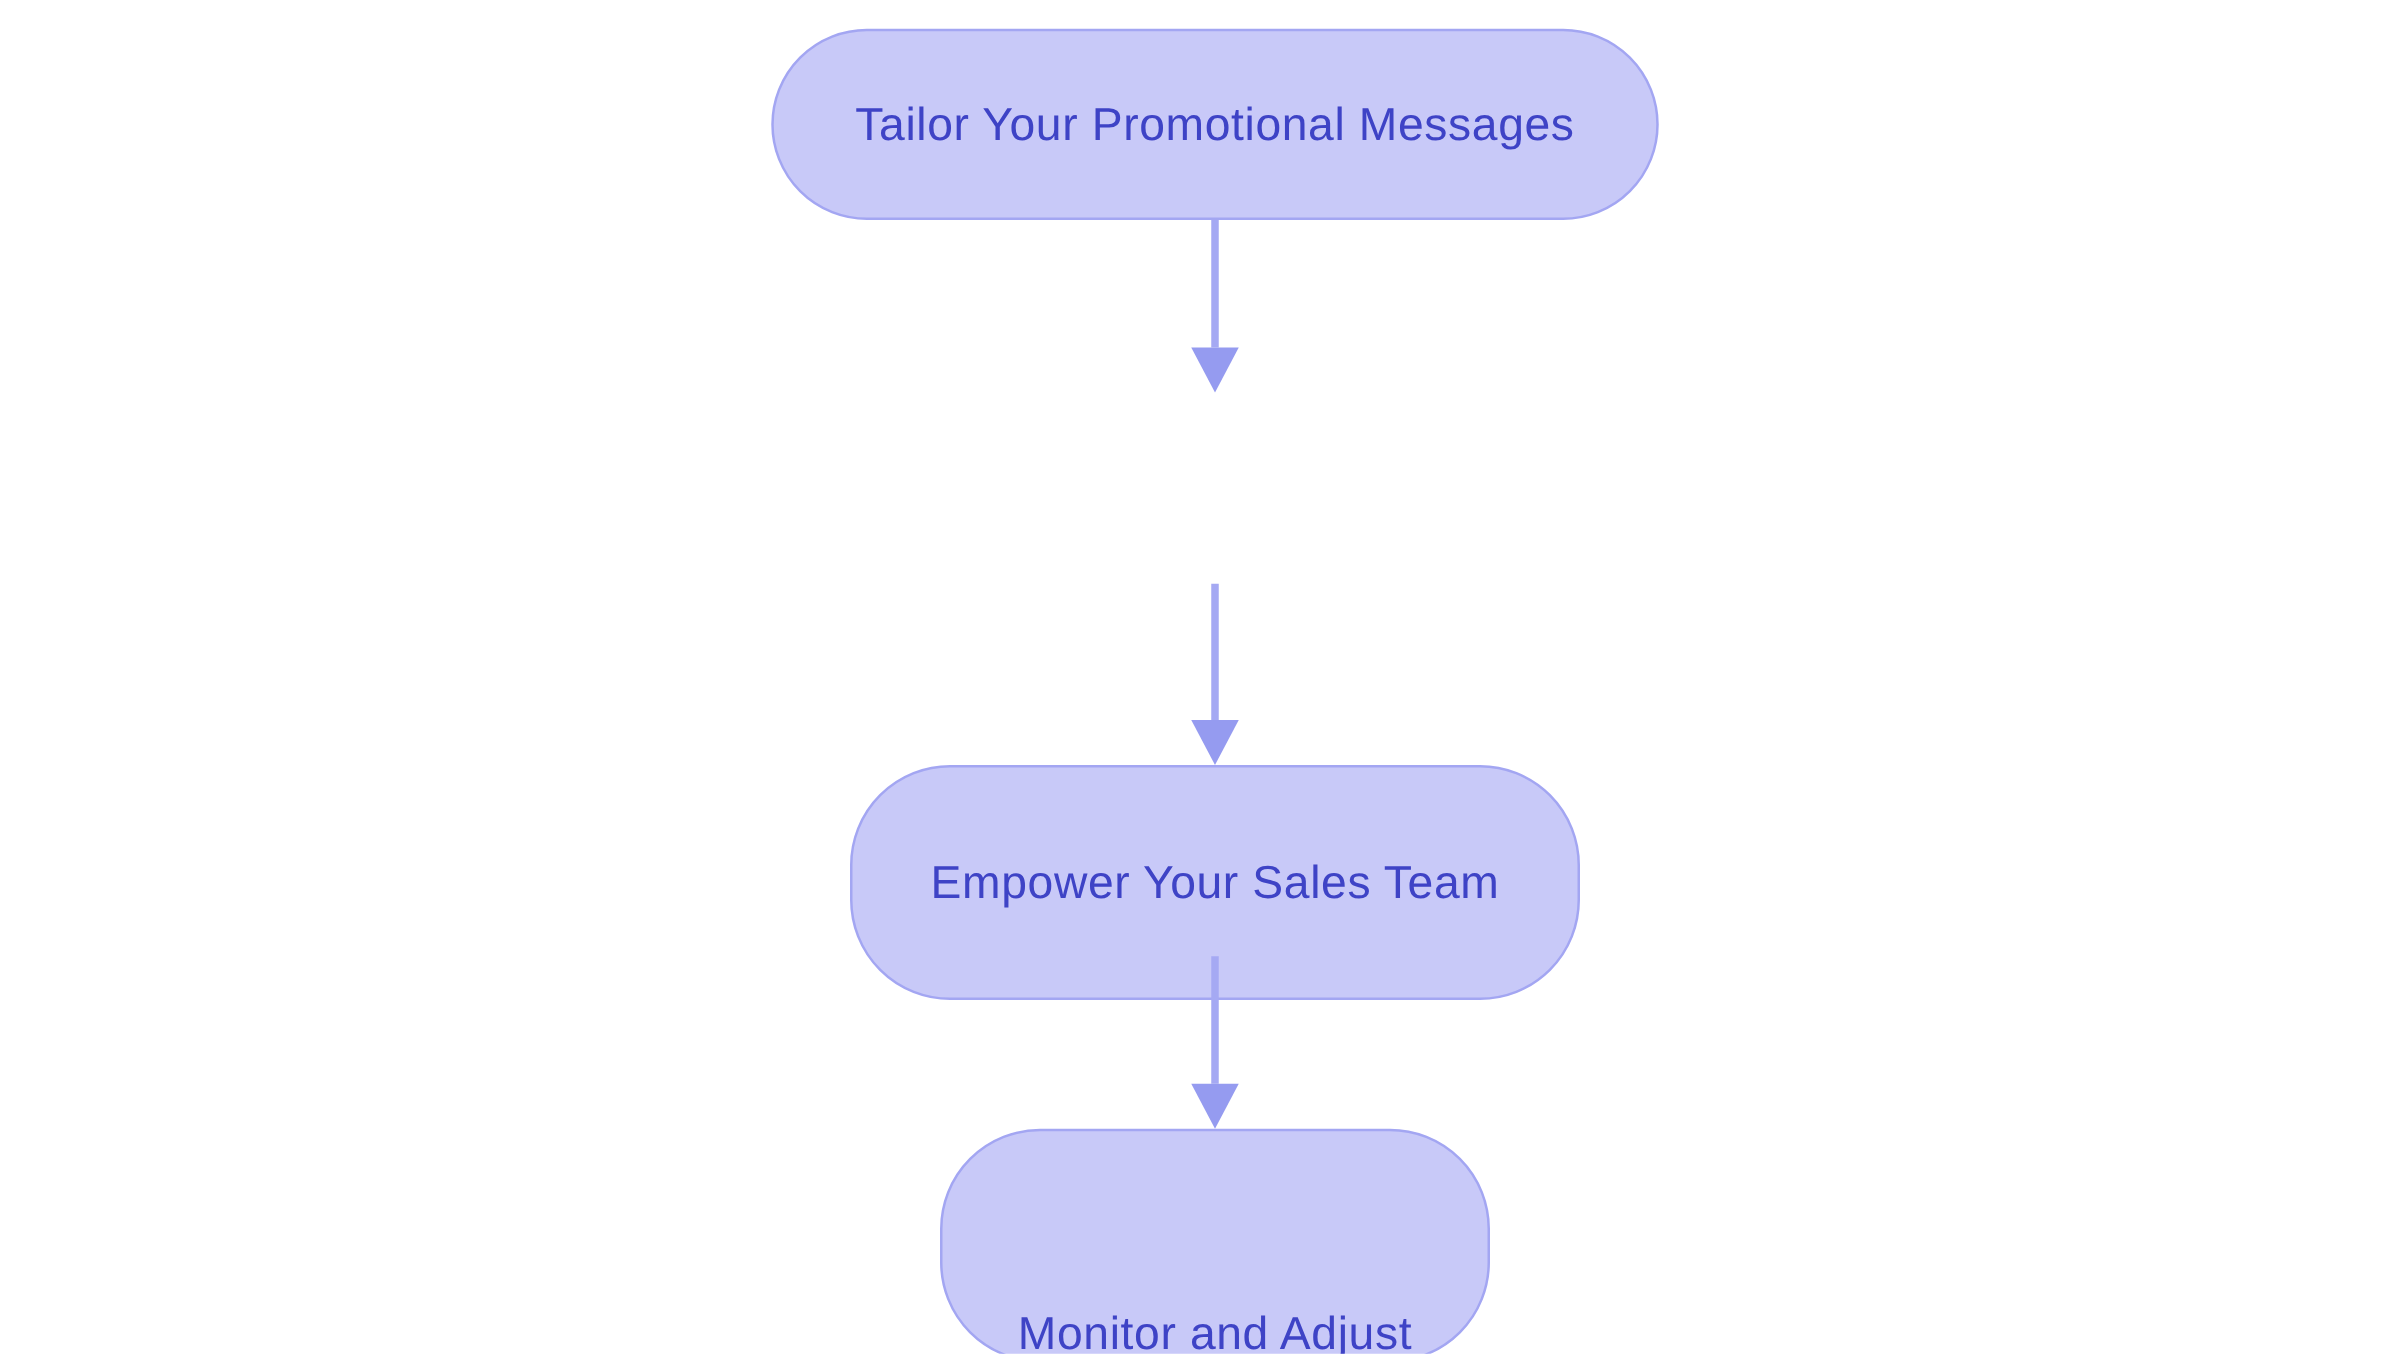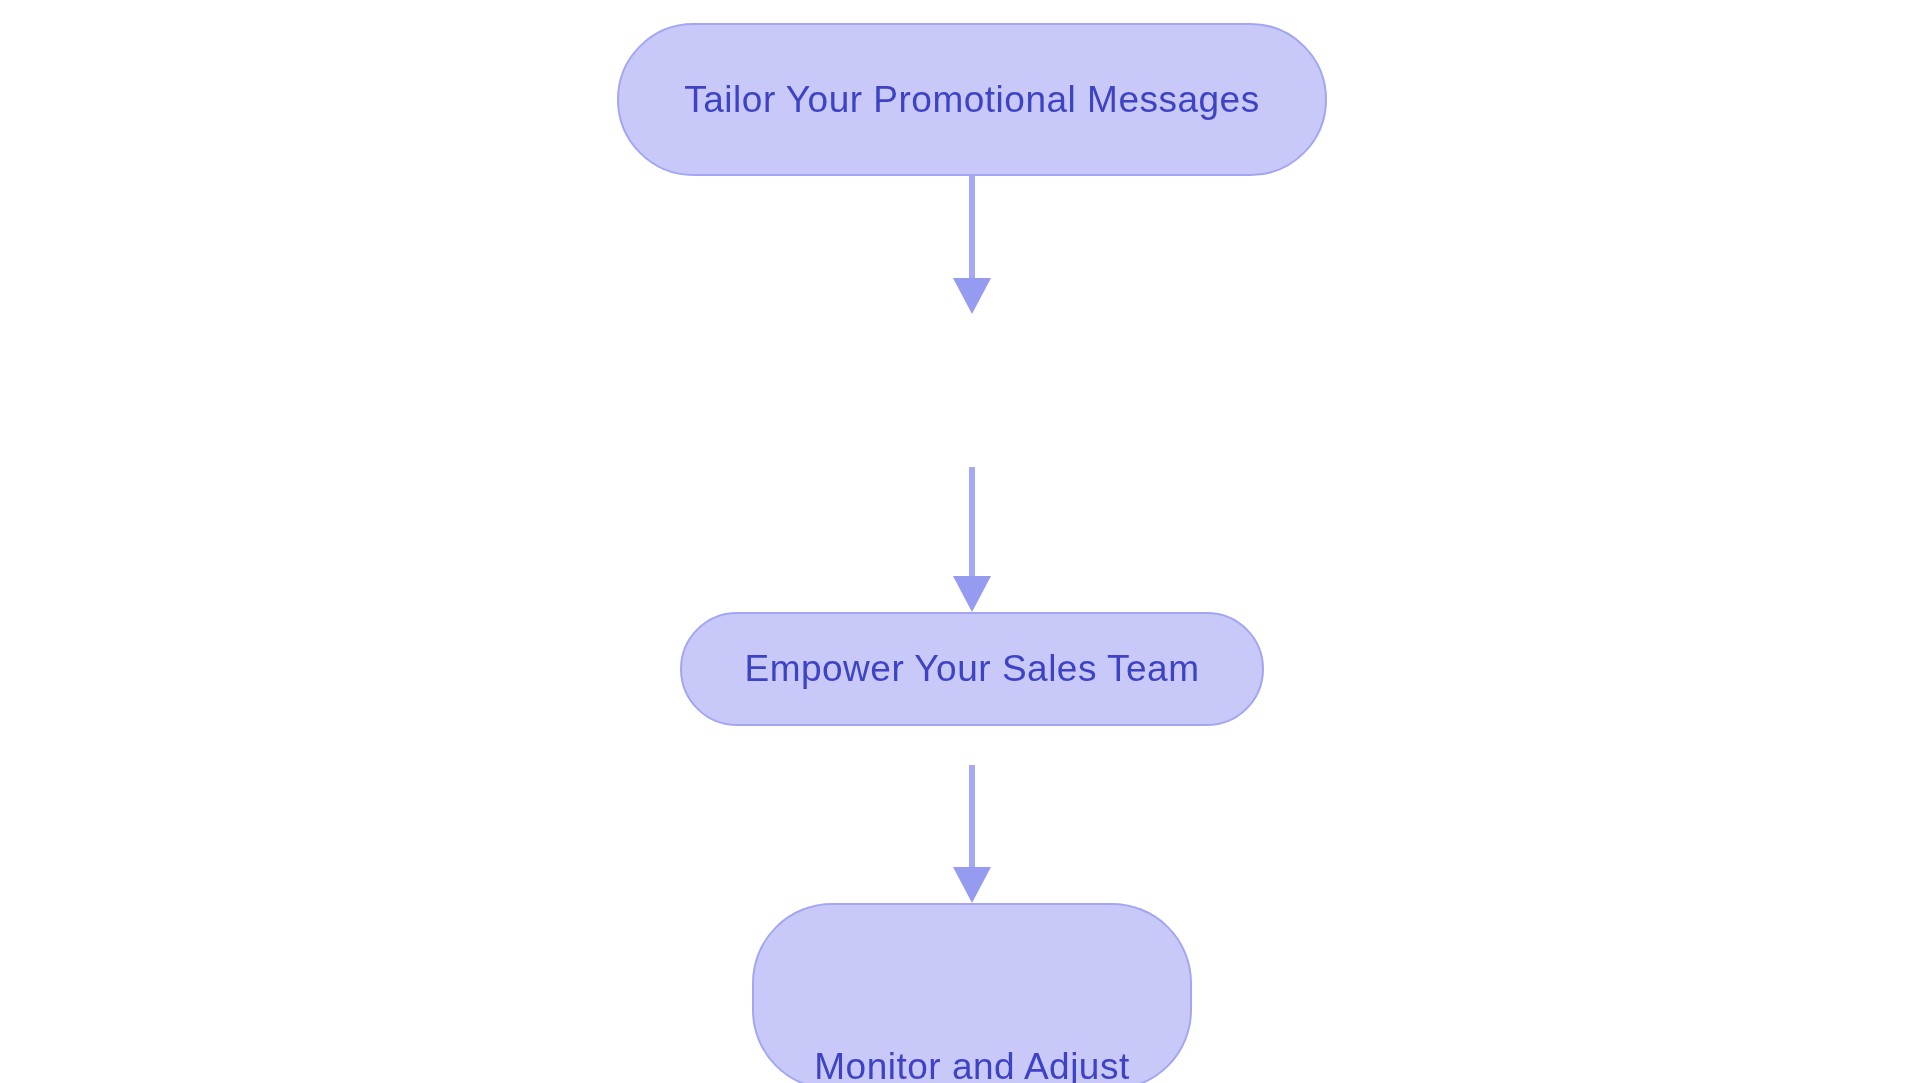--- a/index.html
+++ b/index.html
@@ -30,21 +30,21 @@
     color: var(--node-text, #3e43c6);
     font-size: 37px;
     font-weight: 500;
     letter-spacing: 0.5px;
     text-align: center;
     white-space: nowrap;
   }
 
   .node-1 { left: 617px; top:  23px; width: 710px; height: 153px; }
   .node-2 { left: 680px; top: 314px; width: 584px; height: 153px; }
-  .node-3 { left: 680px; top: 612px; width: 584px; height: 114px; }
+  .node-3 { left: 680px; top: 612px; width: 584px; height: 188px; }
   .node-4 { left: 752px; top: 903px; width: 440px; height: 187px; align-items: flex-end; }
 
   .arrow {
     position: absolute;
     left: 951px;            
     width: 42px;
     display: flex;
     flex-direction: column;
     align-items: center;
   }

